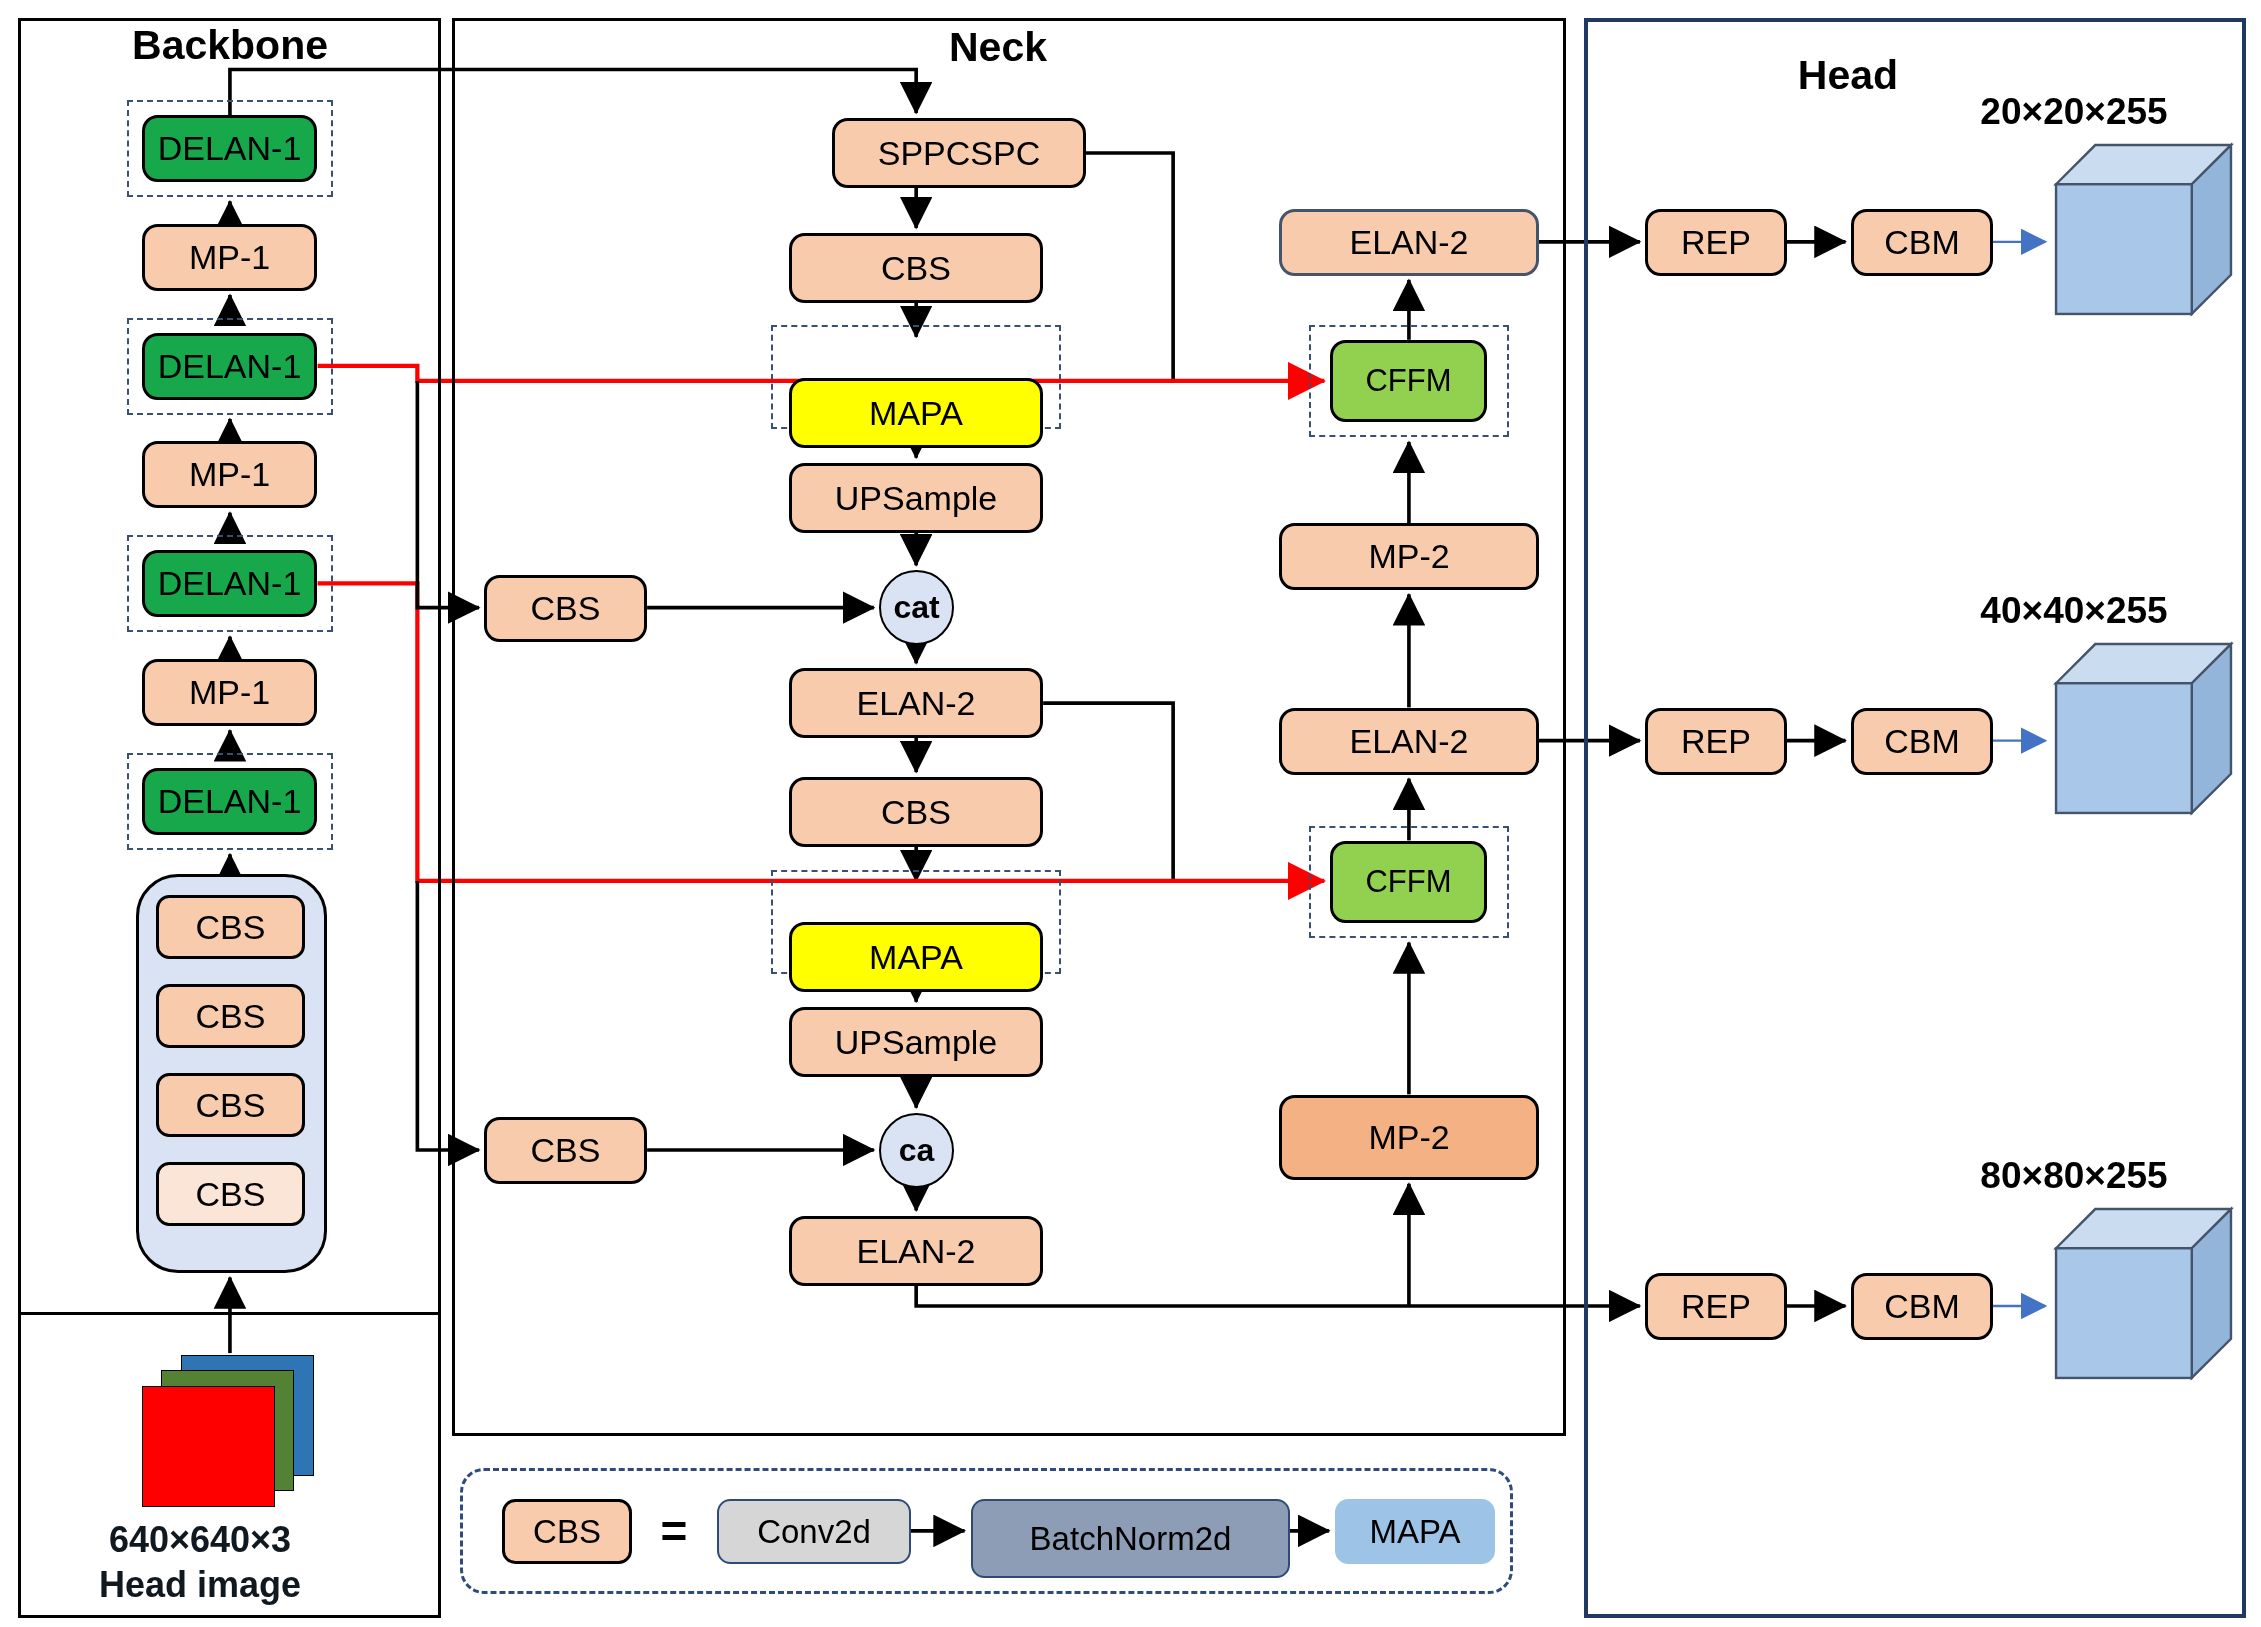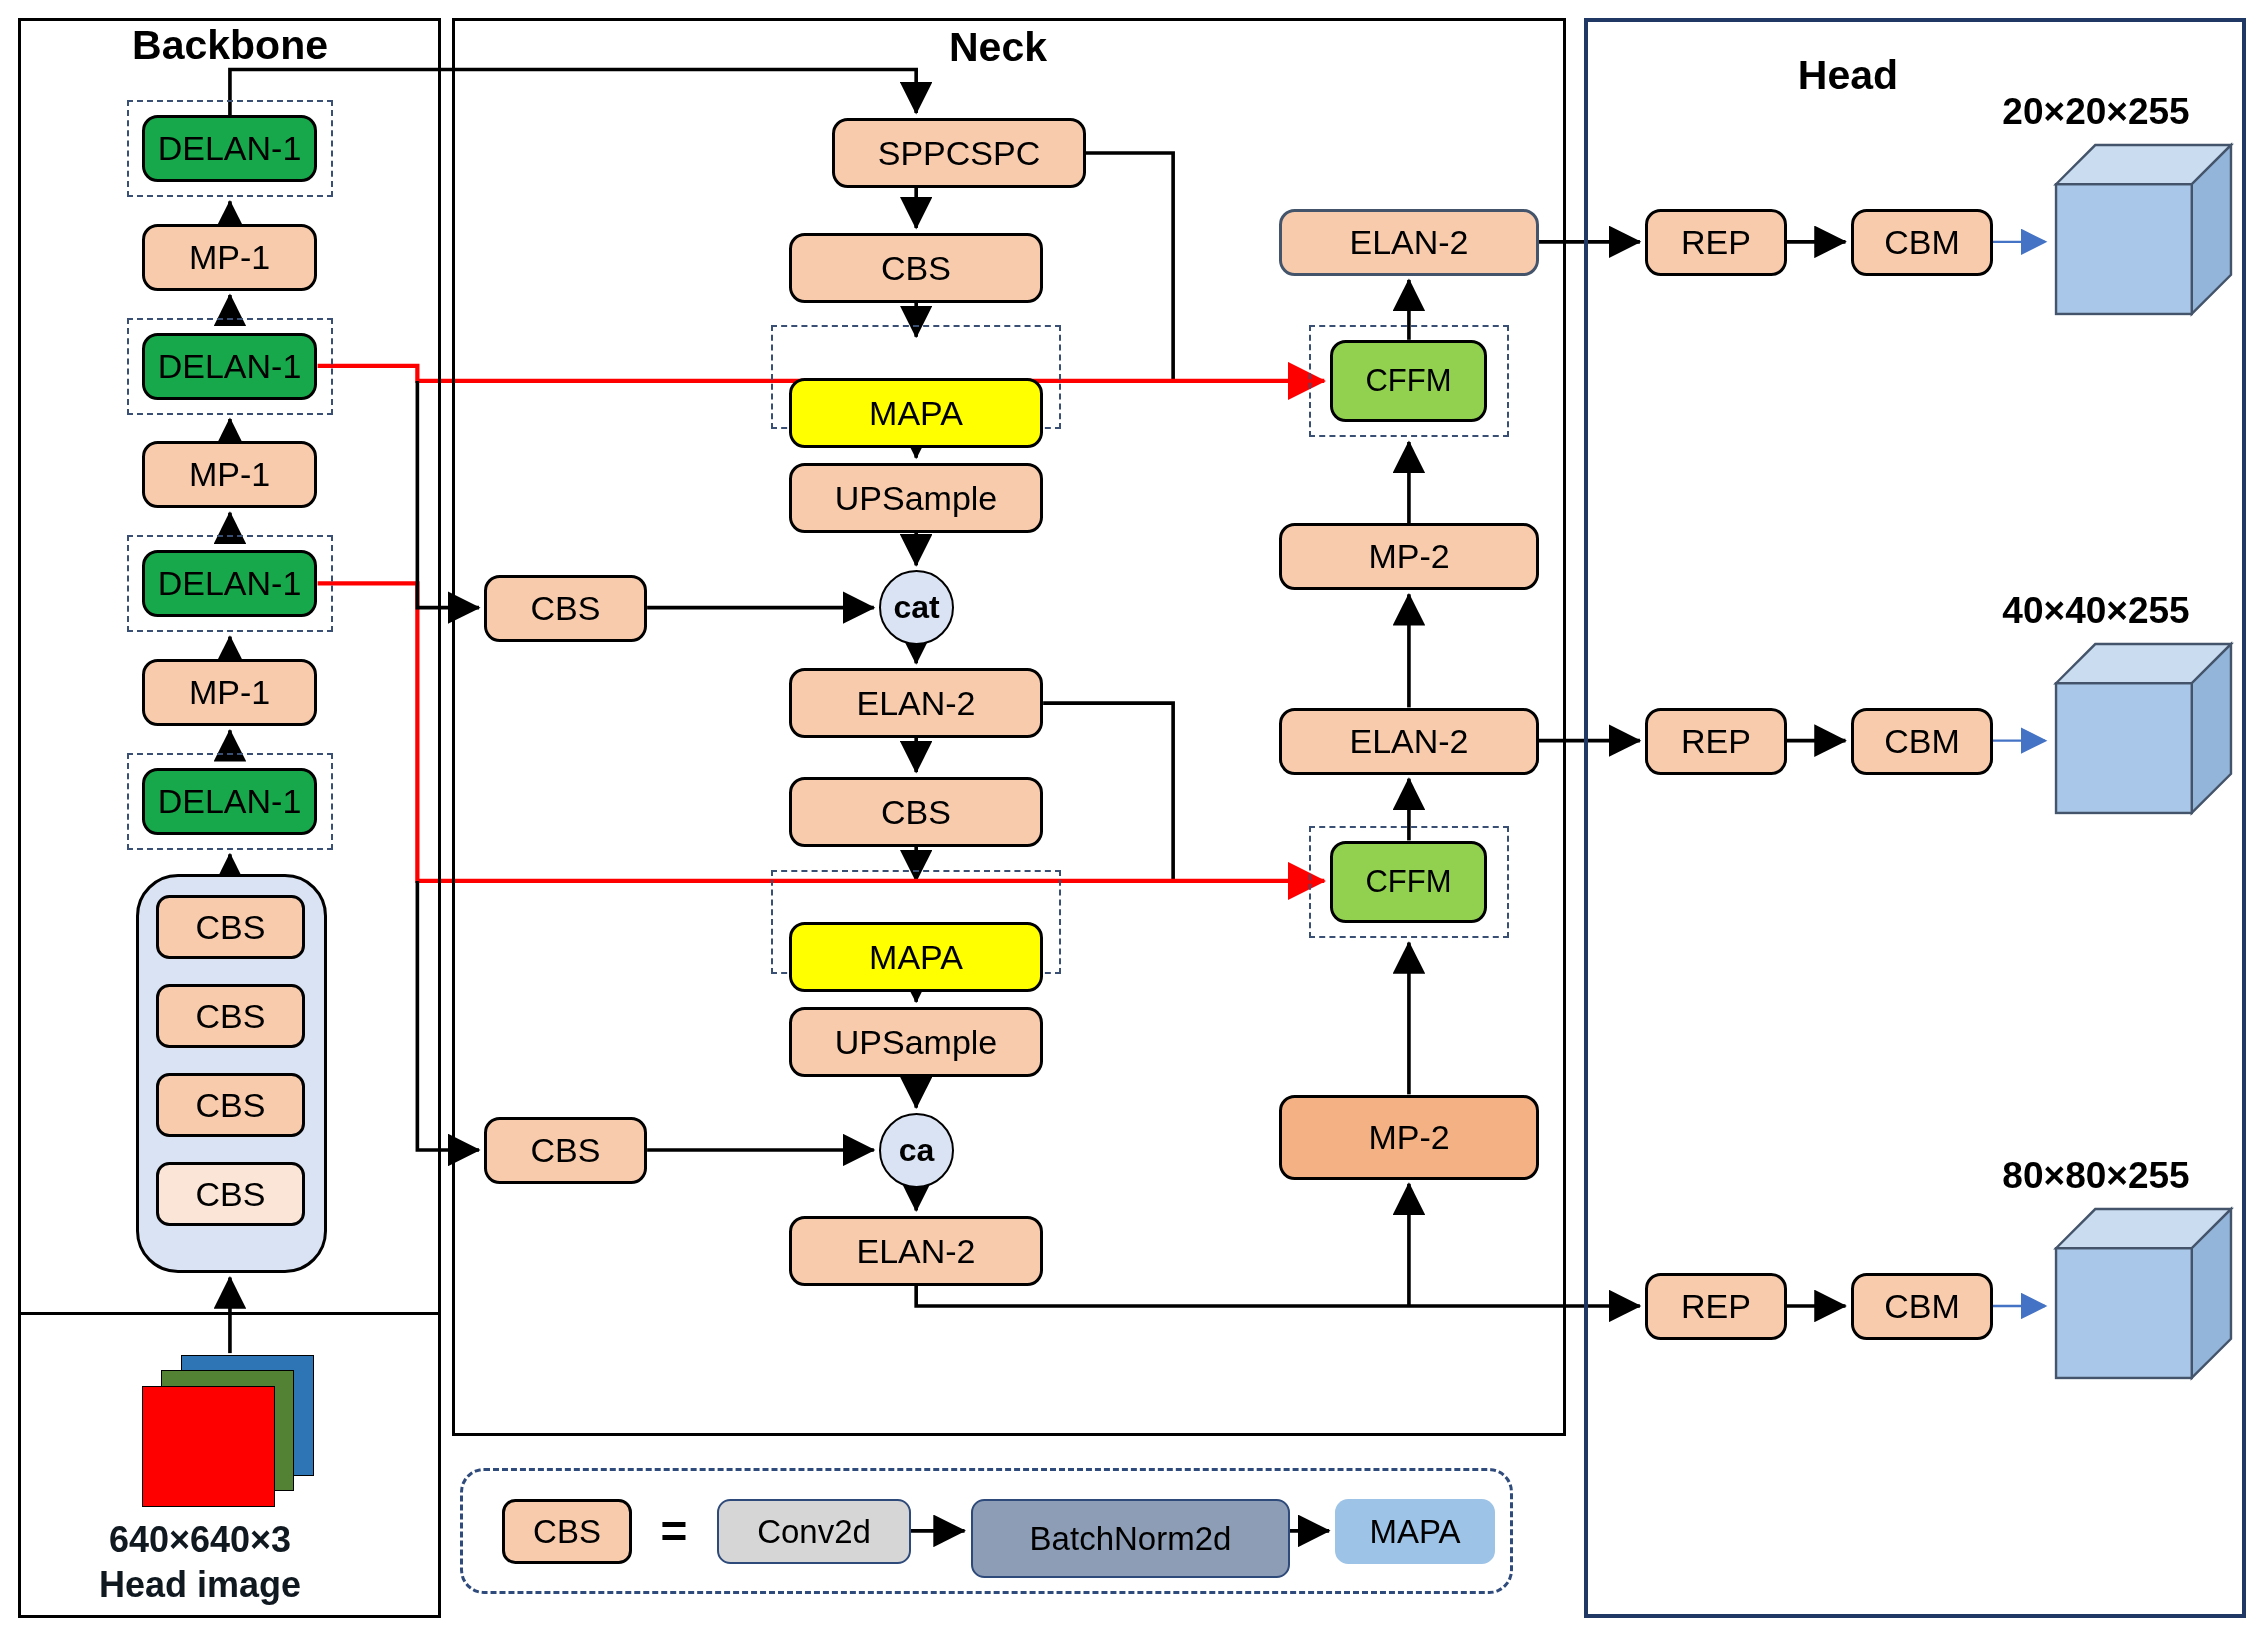--- a/index.html
+++ b/index.html
@@ -25,21 +25,21 @@
   .lightgray{background:#d6d6d6;border:2.4px solid #2e4a7a;}
   .lightblue{background:#9dc3e6;border:none;}
   .slateborder{border:3px solid #44546a;}
   .dashedbox{position:absolute;box-sizing:border-box;border:2.4px dashed #3a4f74;background:transparent;}
   .container-round{position:absolute;box-sizing:border-box;background:#dae3f3;border:3px solid #000;
         border-radius:42px;}
   .circle{position:absolute;box-sizing:border-box;background:#dae3f3;border:2.4px solid #000;
         border-radius:50%;display:flex;align-items:center;justify-content:center;
         font-weight:bold;font-size:32px;color:#000;}
   .dimlabel{position:absolute;transform:translateX(-50%);font-weight:bold;font-size:37px;
-        color:#000;white-space:nowrap;margin-left:22px;}
+        color:#000;white-space:nowrap;}
   .sq{position:absolute;box-sizing:border-box;border:1.8px solid #000;}
   .inputtext{position:absolute;transform:translateX(-50%);font-weight:bold;font-size:36px;
         color:#101820;white-space:nowrap;}
   .eq{position:absolute;transform:translate(-50%,-50%);font-weight:bold;font-size:46px;color:#000;}
   .cube{position:absolute;}
 </style>
 </head>
 <body>
 
 <div class="canvas">

